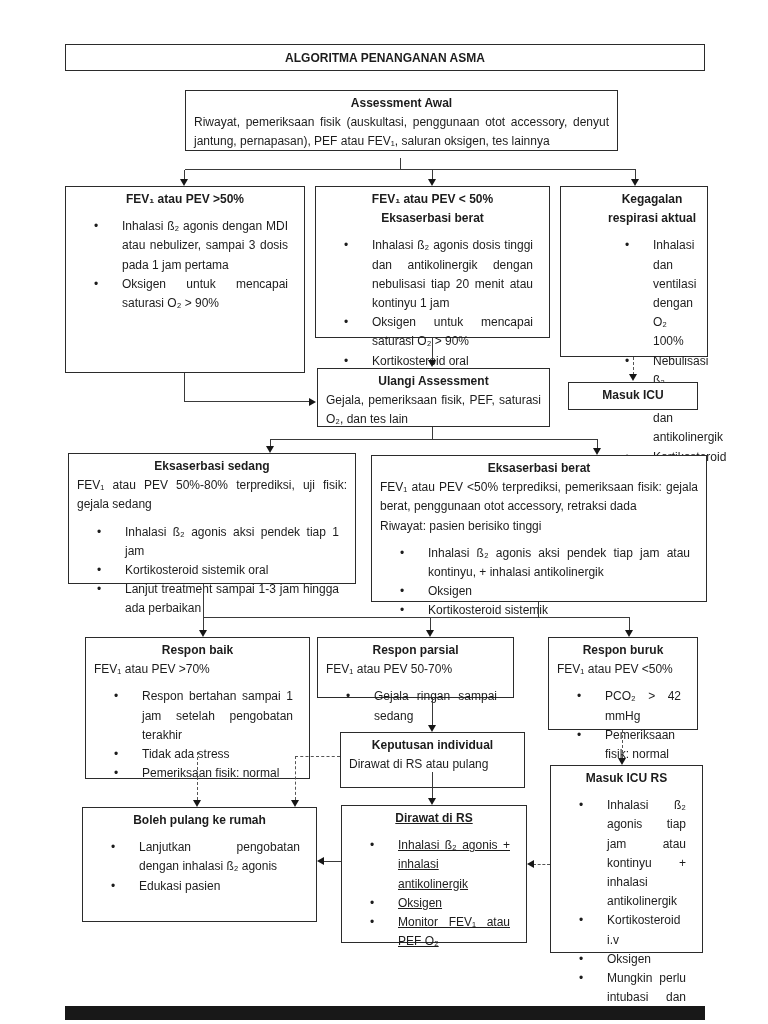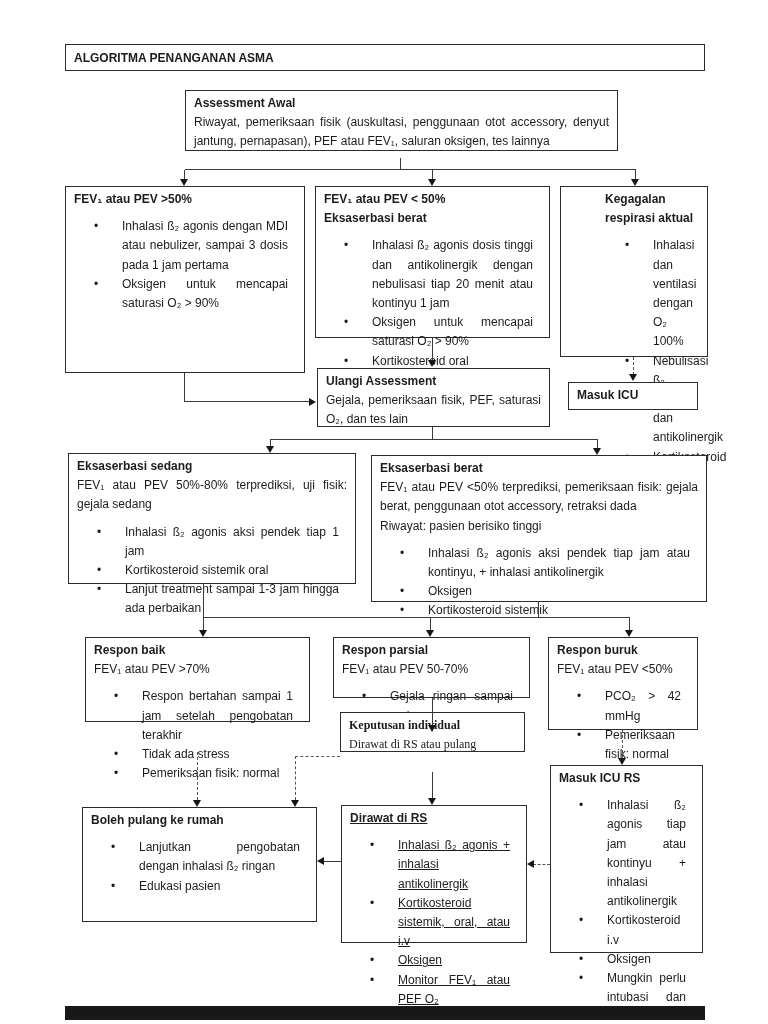--- a/index.html
+++ b/index.html
@@ -5,21 +5,21 @@
   html,body{margin:0;padding:0;background:#ffffff;}
   #page{
     position:relative;width:768px;height:1024px;background:#ffffff;overflow:hidden;
     font-family:"Liberation Sans","DejaVu Sans",sans-serif;
     color:#1c1c1c;font-size:12px;line-height:19.2px;
   }
   .box{
     position:absolute;border:1.6px solid #2b2b2b;background:#fff;
     padding:3px 8px 2px 8px;box-sizing:border-box;
   }
-  .bt{font-weight:bold;}
+  .bt{font-weight:bold;text-align:center;}
   .lead{text-align:justify;}
   ul.bl{margin:8px;padding:0;list-style:none;}
   ul.bl li{position:relative;padding-left:40px;text-align:justify;}
   ul.bl li::before{content:"•";position:absolute;left:12px;top:0;}
   .narrow li{padding-left:34px;}
   .narrow li::before{left:8px;}
   .hl{position:absolute;height:0;border-top:1.6px solid #3a3a3a;}
   .vl{position:absolute;width:0;border-left:1.6px solid #3a3a3a;}
   .hl.dash{border-top-style:dashed;border-top-color:#555;}
   .vl.dash{border-left-style:dashed;border-left-color:#555;}
@@ -94,65 +94,64 @@
     <div class="bt">Eksaserbasi berat</div>
     <div class="lead">FEV₁ atau PEV &lt;50% terprediksi, pemeriksaan fisik: gejala berat, penggunaan otot accessory, retraksi dada</div>
     <div>Riwayat: pasien berisiko tinggi</div>
     <ul class="bl">
       <li>Inhalasi ß₂ agonis aksi pendek tiap jam atau kontinyu, + inhalasi antikolinergik</li>
       <li>Oksigen</li>
       <li>Kortikosteroid sistemik</li>
     </ul>
   </div>
 
-  <div class="box" style="left:85px;top:637px;width:225px;height:85px;">
+  <div class="box" style="left:85px;top:637px;width:225px;height:142px;">
     <div class="bt">Respon baik</div>
     <div>FEV₁ atau PEV &gt;70%</div>
     <ul class="bl">
       <li>Respon bertahan sampai 1 jam setelah pengobatan terakhir</li>
       <li>Tidak ada stress</li>
       <li>Pemeriksaan fisik: normal</li>
     </ul>
   </div>
 
-  <div class="box" style="left:333px;top:637px;width:197px;height:61px;">
+  <div class="box" style="left:317px;top:637px;width:197px;height:61px;">
     <div class="bt">Respon parsial</div>
     <div>FEV₁ atau PEV 50-70%</div>
     <ul class="bl">
       <li>Gejala ringan sampai sedang</li>
     </ul>
   </div>
 
   <div class="box" style="left:548px;top:637px;width:150px;height:93px;">
     <div class="bt">Respon buruk</div>
     <div>FEV₁ atau PEV &lt;50%</div>
     <ul class="bl narrow">
       <li>PCO₂ &gt; 42 mmHg</li>
       <li>Pemeriksaan fisik: normal</li>
     </ul>
   </div>
 
-  <div class="box" style="left:340px;top:712px;width:185px;height:40px;font-family:Liberation Serif, serif;">
+  <div class="box" style="left:340px;top:732px;width:185px;height:56px;">
     <div class="bt">Keputusan individual</div>
     <div>Dirawat di RS atau pulang</div>
   </div>
 
   <div class="box" style="left:82px;top:807px;width:235px;height:115px;">
     <div class="bt">Boleh pulang ke rumah</div>
     <ul class="bl">
-      <li>Lanjutkan pengobatan dengan inhalasi ß₂ ringan</li>
+      <li>Lanjutkan pengobatan dengan inhalasi ß₂ agonis</li>
       <li>Edukasi pasien</li>
     </ul>
   </div>
 
   <div class="box" style="left:341px;top:805px;width:186px;height:138px;text-decoration:underline;">
     <div class="bt">Dirawat di RS</div>
     <ul class="bl narrow">
       <li>Inhalasi ß₂ agonis + inhalasi antikolinergik</li>
-      <li>Kortikosteroid sistemik, oral, atau i.v</li>
       <li>Oksigen</li>
       <li>Monitor FEV₁ atau PEF O₂</li>
     </ul>
   </div>
 
   <div class="box" style="left:550px;top:765px;width:153px;height:188px;">
     <div class="bt">Masuk ICU RS</div>
     <ul class="bl narrow">
       <li>Inhalasi ß₂ agonis tiap jam atau kontinyu + inhalasi antikolinergik</li>
       <li>Kortikosteroid i.v</li>

